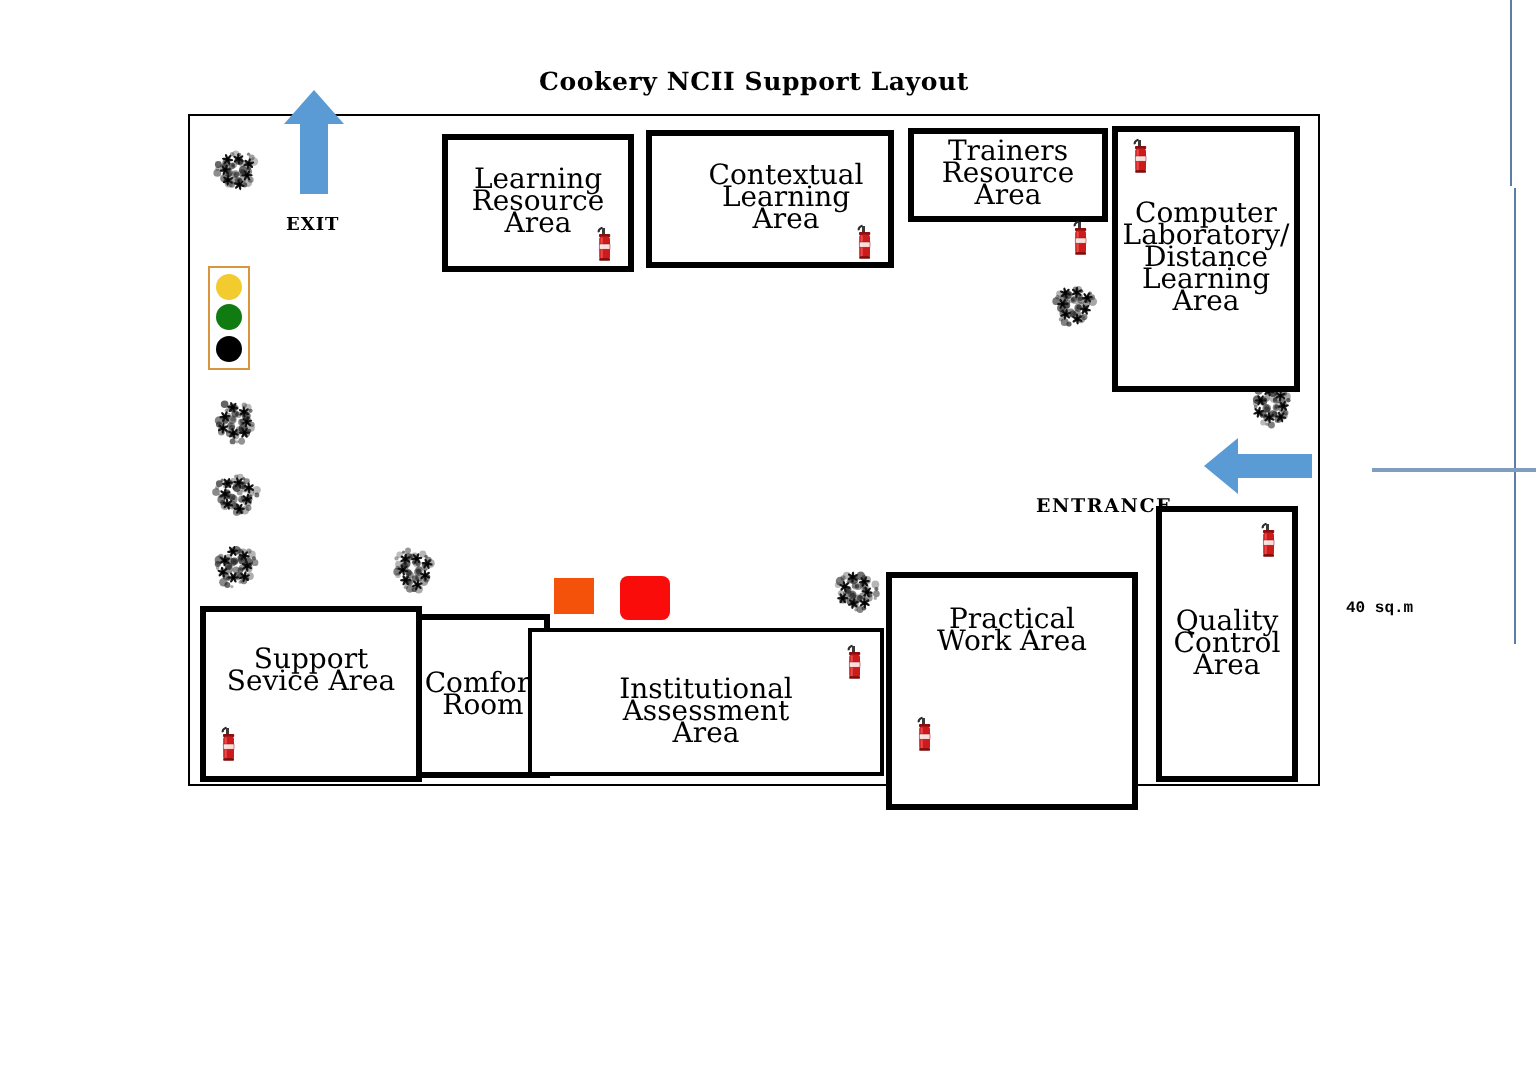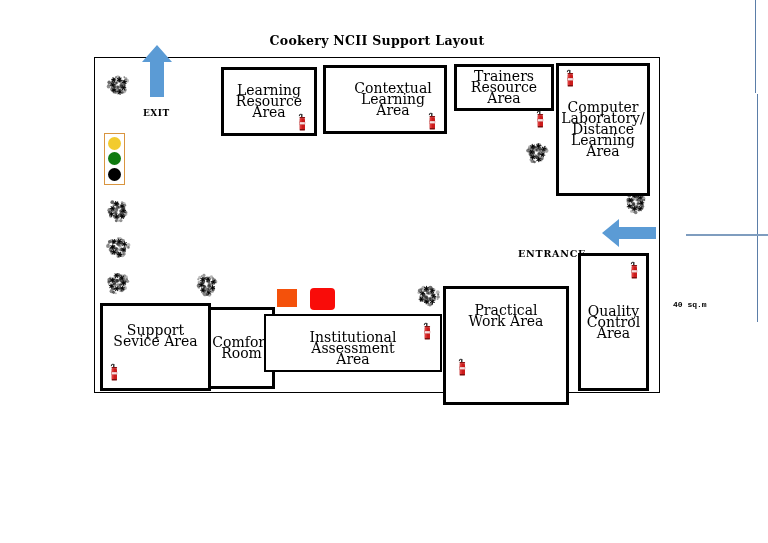--- a/index.html
+++ b/index.html
@@ -1201,21 +1201,21 @@
   <rect x="1.6" y="9.0" width="5.4" height="2.6" fill="#ffffff" opacity="0.85"></rect>
   <rect x="1.6" y="9.0" width="5.4" height="2.6" fill="none" stroke="#9c1212" stroke-width="0.25"></rect>
   <rect x="1.6" y="16.1" width="5.4" height="1.3" rx="0.4" fill="#7a0d0d"></rect>
 </svg></div>
 
   <div class="room" style="left:208px; top:307px; width:67px; height:82px;">
     <span class="room-label">Comfort
 Room</span>
   </div>
 
-  <div class="room thin" style="left:264px; top:314px; width:178px; height:58px;">
+  <div class="room thin" style="left:264px; top:314px; width:178px; height:74px;">
     <span class="room-label" style="margin-top:10px;">Institutional
 Assessment
 Area</span>
   </div>
   <div class="fx" style="left:423px; top:322px;"><svg viewBox="0 0 9 18" width="9" height="18" xmlns="http://www.w3.org/2000/svg">
   <path d="M3.2 0.4 C1.4 0.8 0.6 2.0 0.9 3.2 L1.9 3.0 C1.8 2.2 2.3 1.6 3.4 1.4 Z" fill="#2b2b2b"></path>
   <rect x="3.0" y="1.0" width="1.5" height="3.2" fill="#3a3a3a"></rect>
   <rect x="1.5" y="4.0" width="5.6" height="1.5" rx="0.4" fill="#8a1010"></rect>
   <rect x="1.6" y="5.2" width="5.4" height="11.6" rx="1.4" fill="#cc1b1b"></rect>
   <rect x="2.3" y="5.6" width="1.1" height="10.8" rx="0.5" fill="#ee5555" opacity="0.8"></rect>

